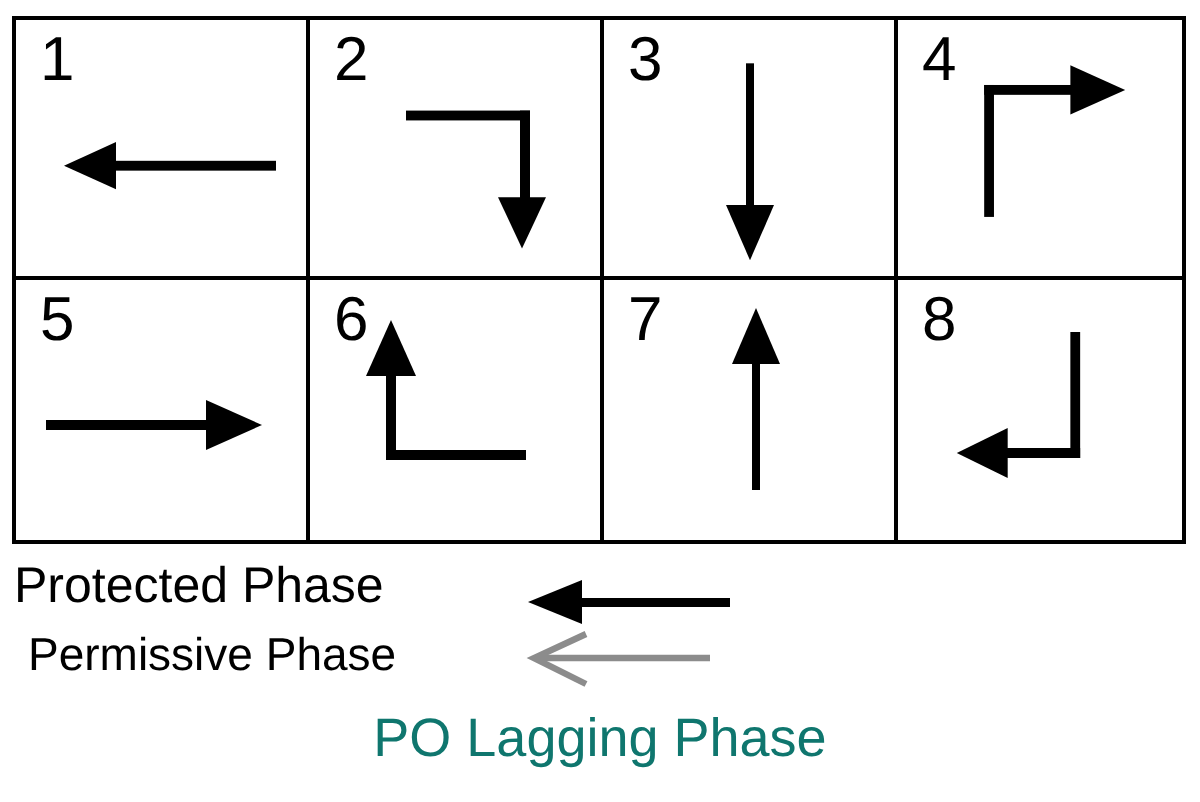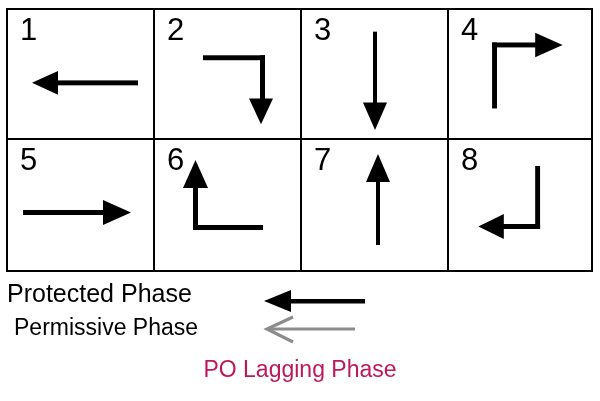--- a/index.html
+++ b/index.html
@@ -100,24 +100,24 @@
     height: 34px;
   }
   .legend-arrow svg { display: block; width: 125px; height: 34px; }
 
   #caption {
     position: absolute;
     left: 0;
     top: 80px;
     width: 600px;
     text-align: center;
-    font-size: 23px;
+    font-size: 27px;
     line-height: 34px;
     font-family: "Liberation Sans", sans-serif;
-    color: #be185d;
+    color: #0f766e;
   }
 </style>
 </head>
 <body>
 
 <div id="phase-grid">
 
   <div class="phase-cell">
     <span class="cell-number">1</span>
     <span class="cell-arrow">

